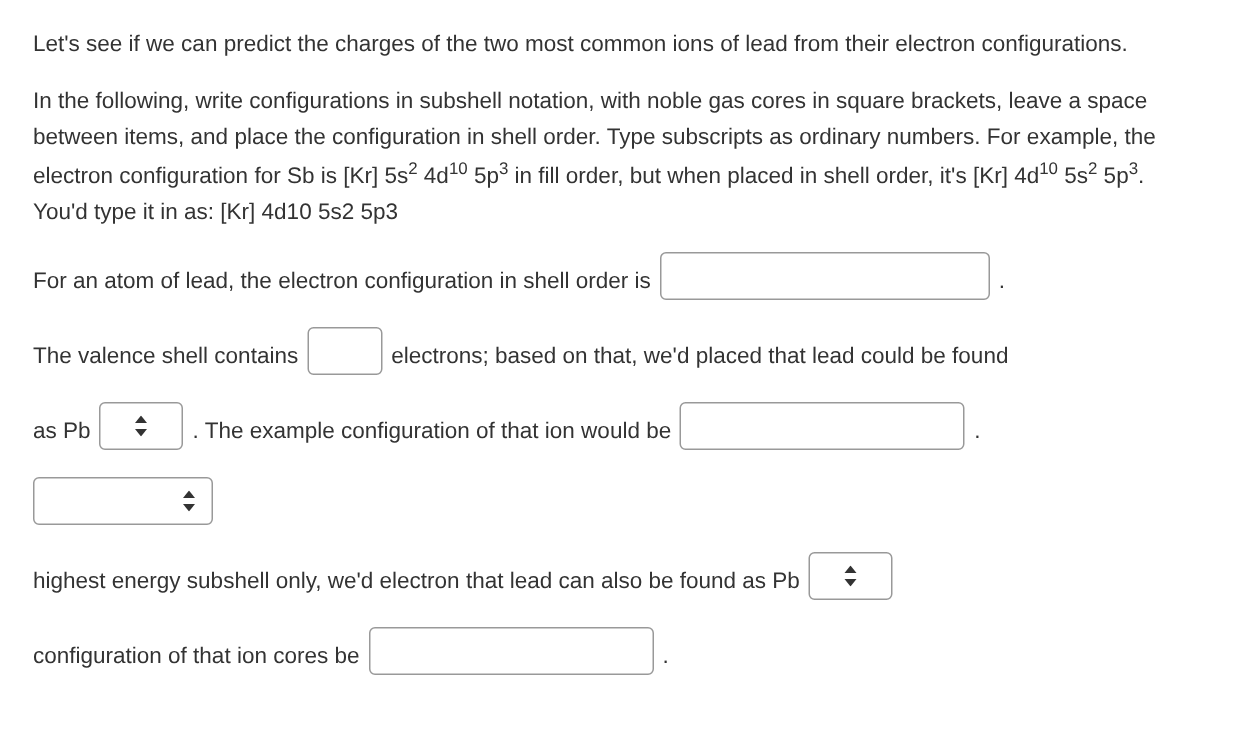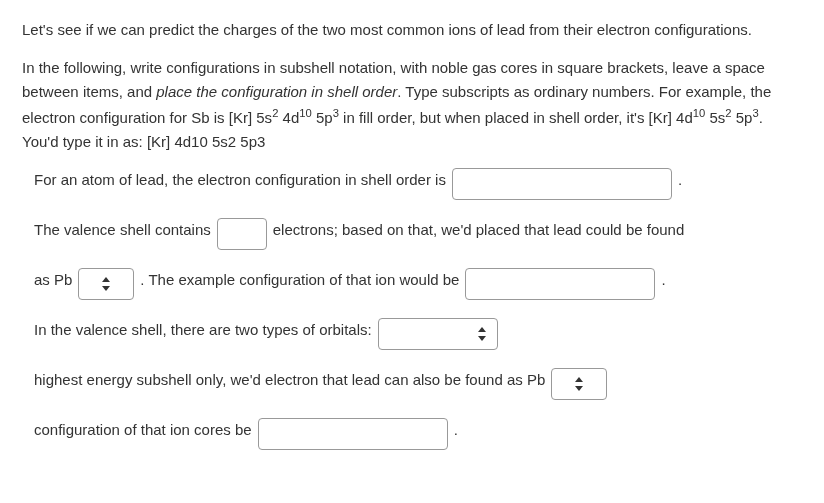--- a/index.html
+++ b/index.html
@@ -6,28 +6,27 @@
     body {
       font-family: Arial, Helvetica, sans-serif;
       font-size: 15px;
       color: #333;
       background: #fff;
       padding: 18px 22px;
       width: 824px;
       line-height: 1.6;
     }
     p { margin-bottom: 14px; }
-    .italic { font-style: italic; }
+    .italic { }
     .line {
       display: flex;
       flex-wrap: wrap;
-      align-items: flex-start;
+      align-items: flex-end;
       gap: 6px;
       margin-bottom: 18px;
-      margin-left: 12px;
     }
     .text-input {
       border: 1px solid #999;
       border-radius: 4px;
       height: 32px;
       padding: 4px 8px;
       font-size: 14px;
       background: #fff;
     }
     .w-large { width: 220px; }
@@ -77,21 +76,20 @@
         <polygon points="5,0 9,5 1,5"></polygon>
         <polygon points="1,9 9,9 5,14"></polygon>
       </svg>
   </span>
   <span>. The example configuration of that ion would be</span>
   <input class="text-input w-med" type="text" style="">
   <span>.</span>
 </div>
 
 <div class="line">
-  <span>In the valence shell, there are two types of orbitals:</span>
   <span class="select wider">
     <svg viewBox="0 0 10 14">
         <polygon points="5,0 9,5 1,5"></polygon>
         <polygon points="1,9 9,9 5,14"></polygon>
       </svg>
   </span>
 </div>
 
 <div class="line">
   <span>highest energy subshell only, we'd electron that lead can also be found as Pb</span>

